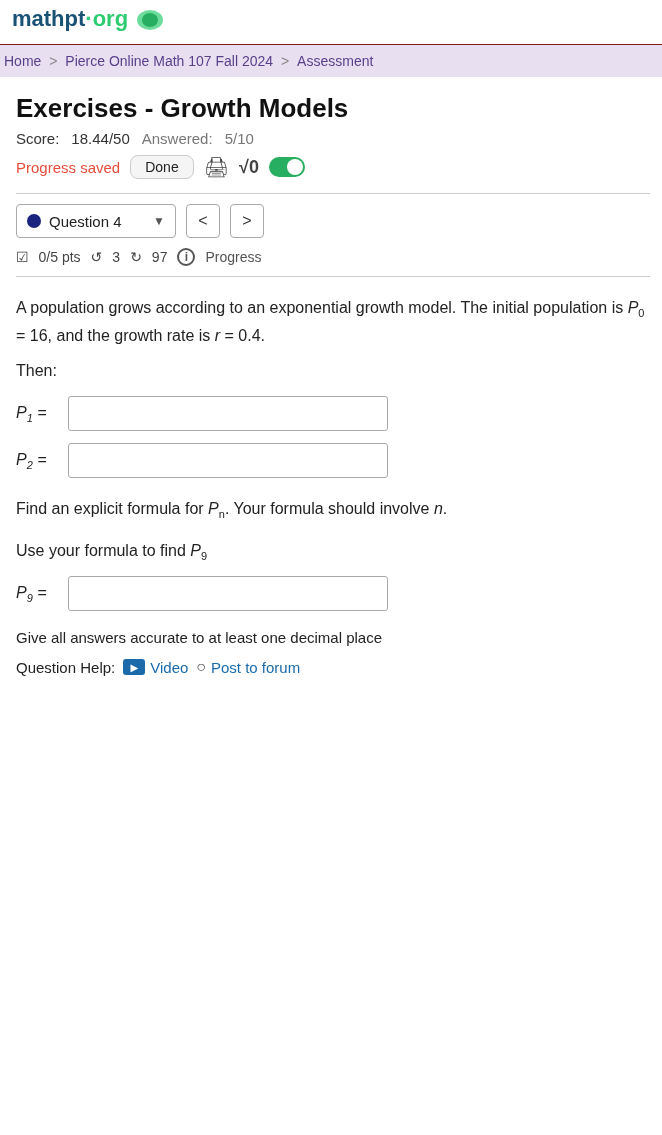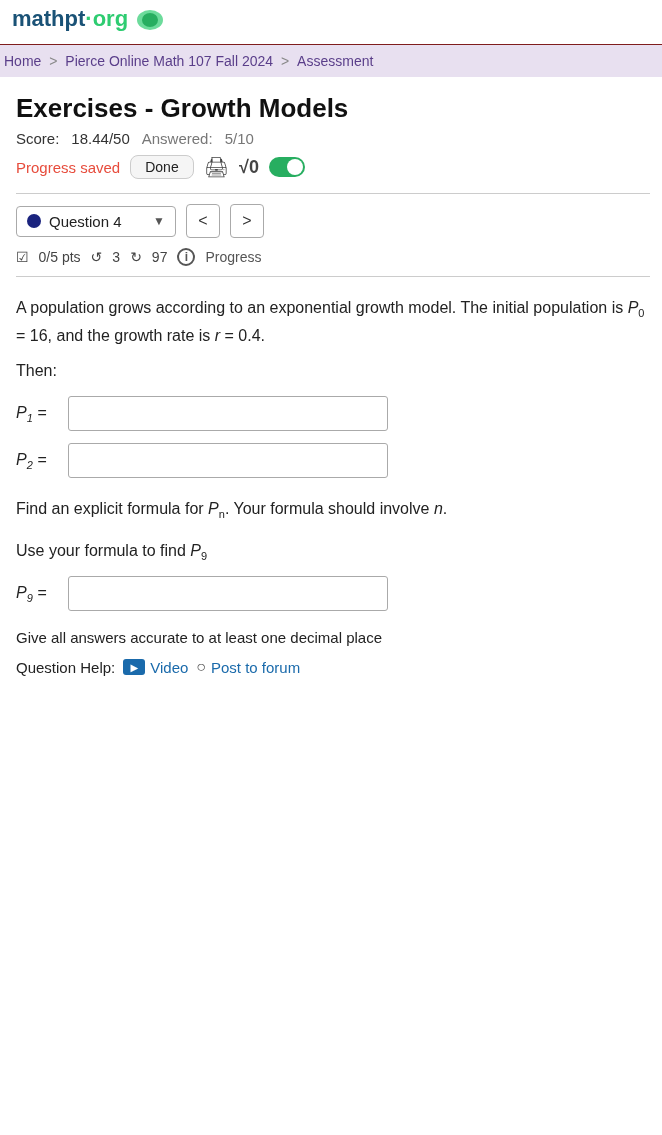--- a/index.html
+++ b/index.html
@@ -128,21 +128,20 @@
 
     .divider {
       border: none;
       border-top: 1px solid #ccc;
       margin: 10px 0;
     }
 
     
     .question-nav {
       display: flex;
-      align-items: center;
       gap: 10px;
       margin-bottom: 10px;
     }
     .question-selector {
       display: flex;
       align-items: center;
       border: 1px solid #aaa;
       border-radius: 4px;
       padding: 6px 10px;
       background: #fff;

